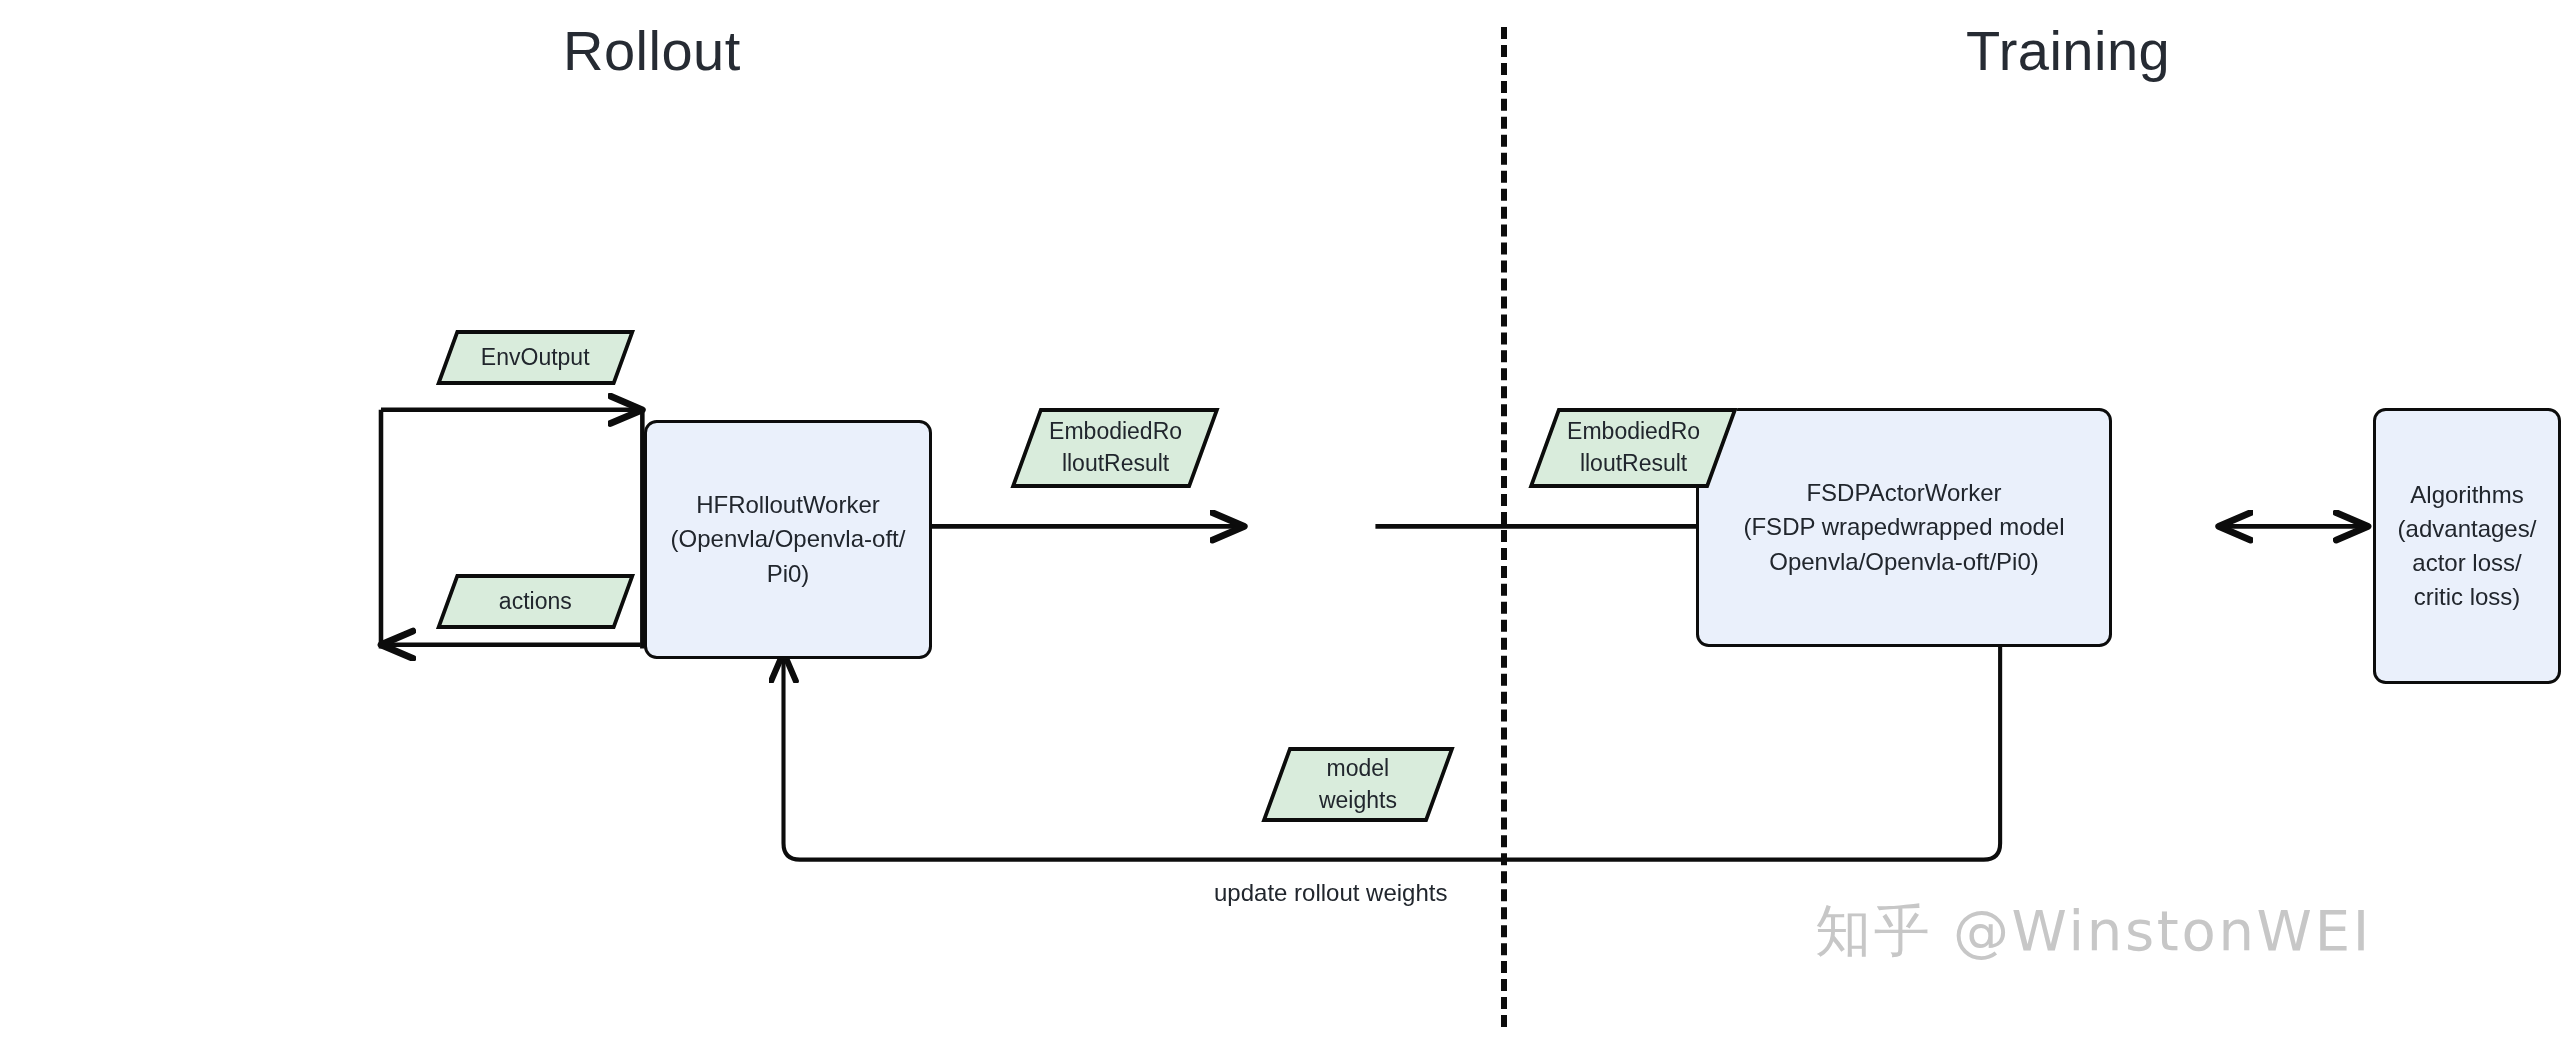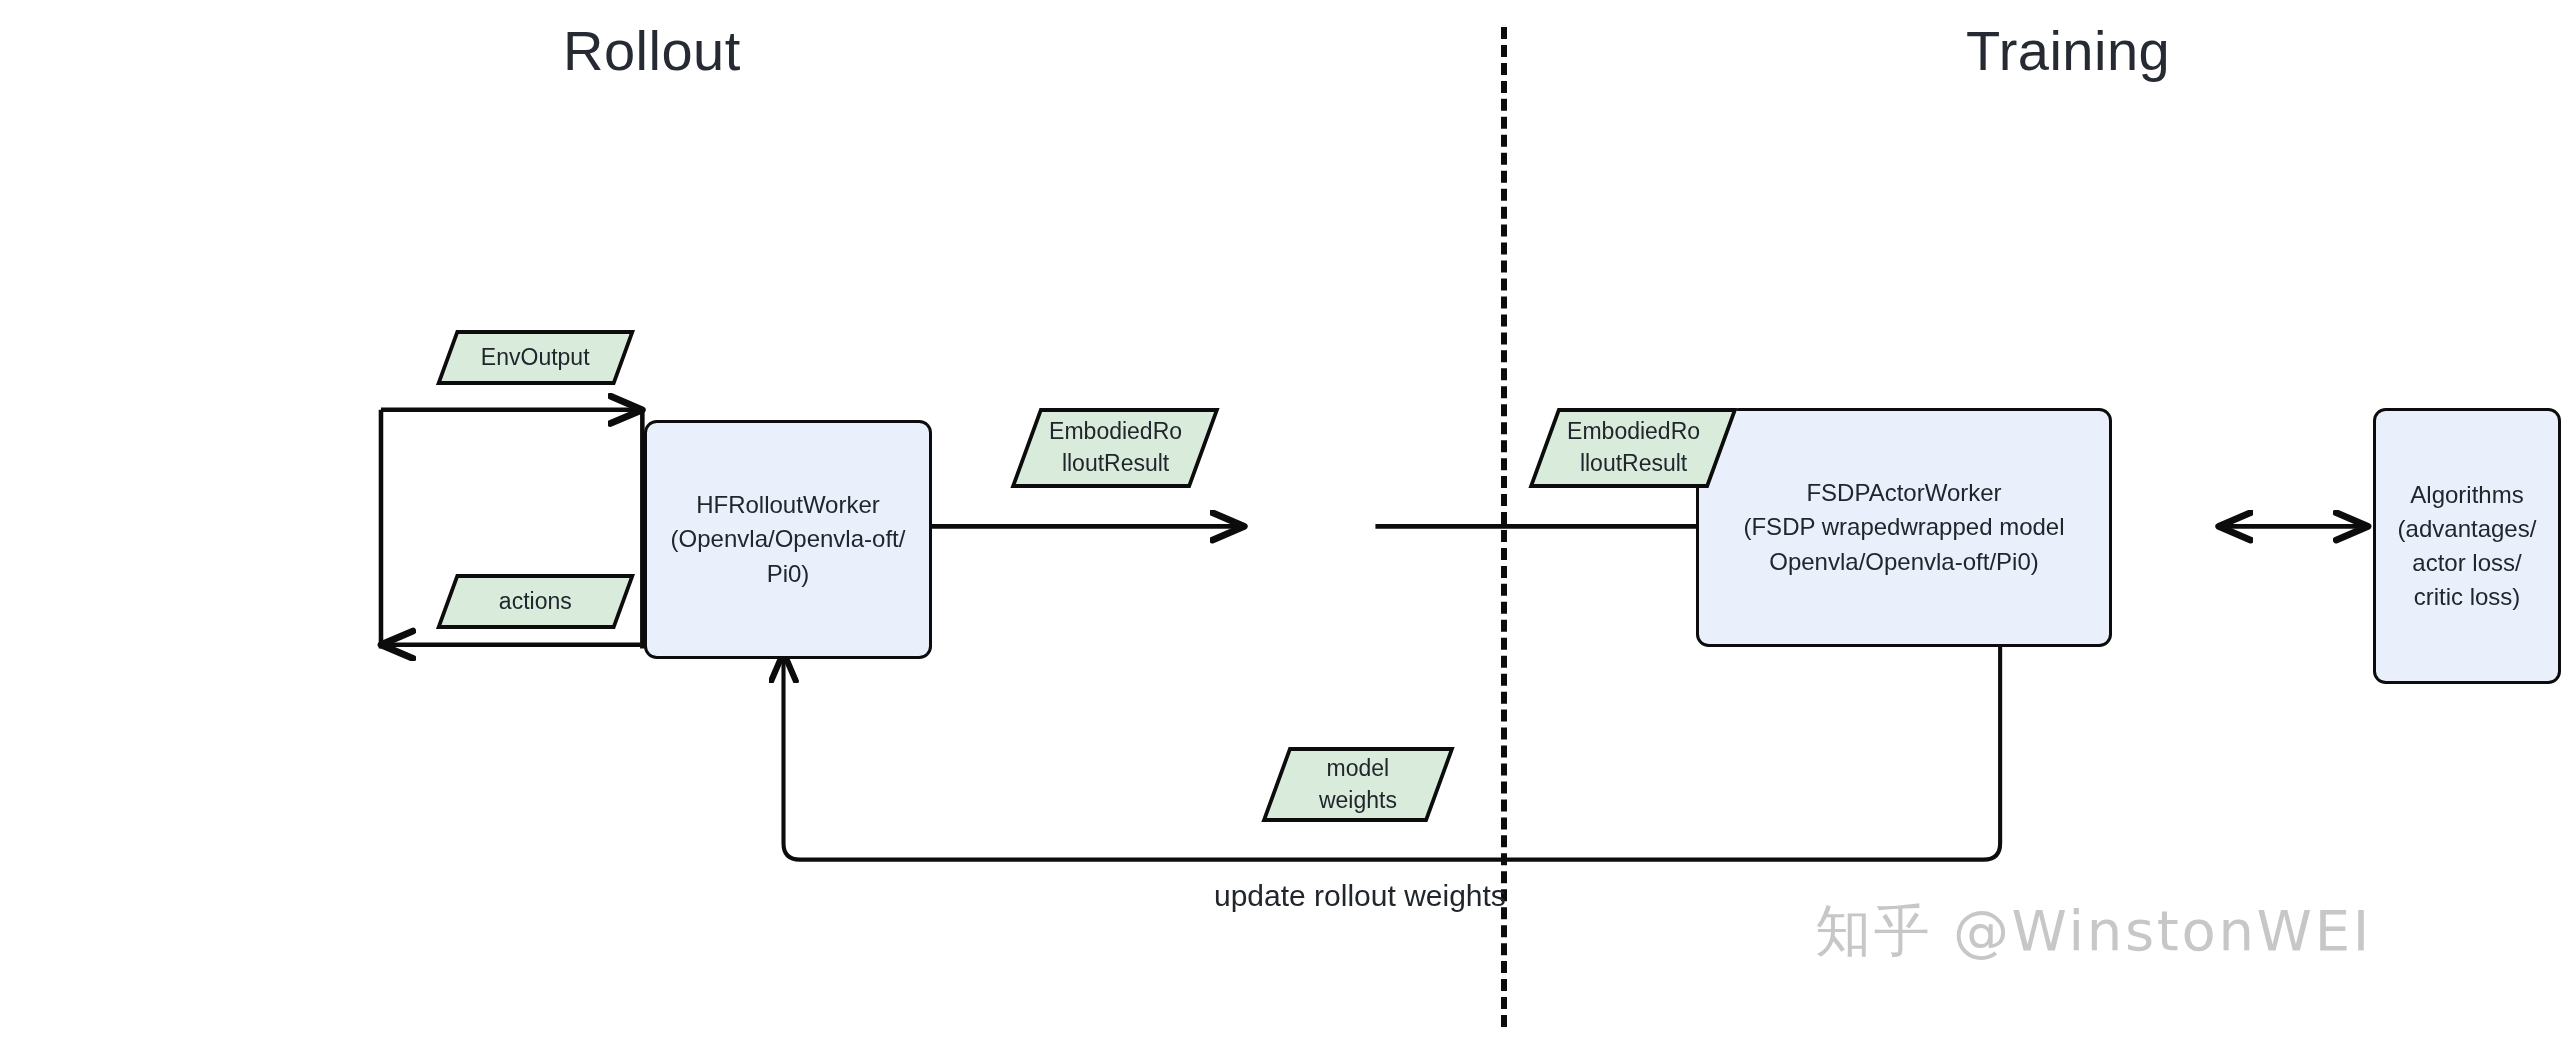--- a/index.html
+++ b/index.html
@@ -78,21 +78,21 @@
   .plabel > span { transform: skewX(20deg); display: block; }
 
   #plabel-envoutput   { left: 446px;  top: 330px; width: 179px; height: 55px; }
   #plabel-actions     { left: 446px;  top: 574px; width: 179px; height: 55px; }
   #plabel-embodied-1  { left: 1025px; top: 408px; width: 180px; height: 80px; }
   #plabel-embodied-2  { left: 1543px; top: 408px; width: 180px; height: 80px; }
   #plabel-modelweights{ left: 1275px; top: 747px; width: 166px; height: 75px; }
 
   .edge-label {
     position: absolute;
-    font-size: 30px;
+    font-size: 24px;
     color: #21262d;
     white-space: nowrap;
   }
   #label-update { left: 1214px; top: 879px; }
 
   svg#wires {
     position: absolute;
     left: 0; top: 0;
     width: 2576px;
     height: 1060px;

